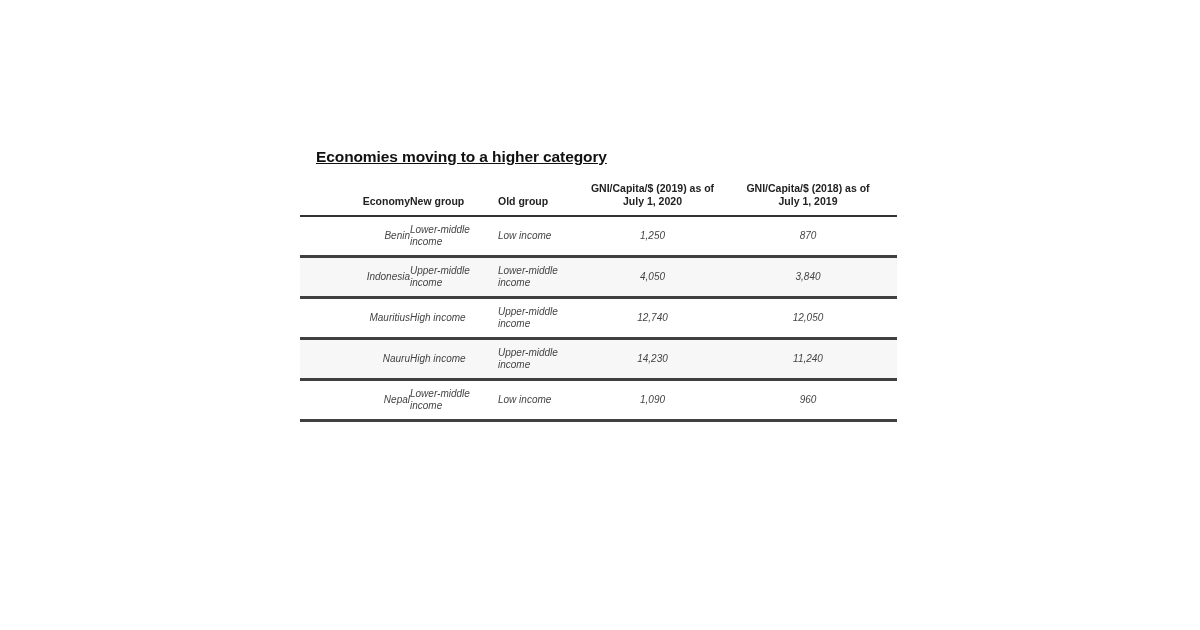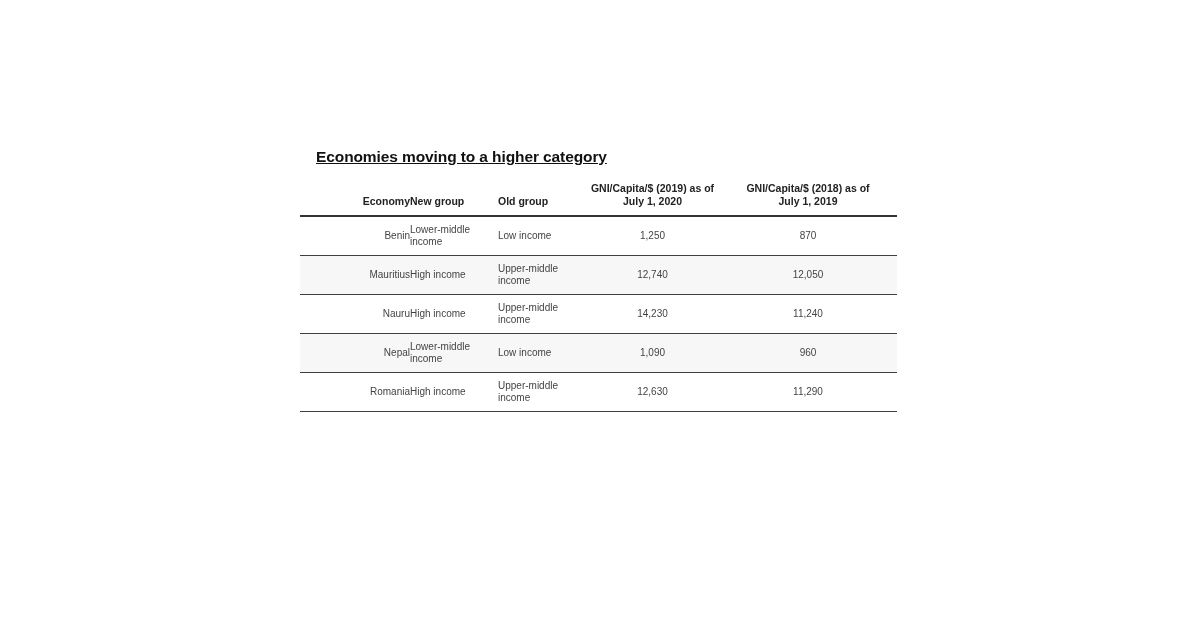--- a/index.html
+++ b/index.html
@@ -6,21 +6,21 @@
     body { width: 1200px; height: 630px; position: relative; overflow: hidden;
            font-family: "Liberation Sans", "DejaVu Sans", sans-serif; color: #333; }
     .wrap { position: absolute; left: 300px; top: 145px; width: 597px; }
     .title { margin: 0 0 0 16px; font-size: 15.5px; font-weight: bold; color: #111; letter-spacing: -0.1px; height: 28px; line-height: 24px; text-decoration: underline; }
     table { border-collapse: collapse; width: 597px; table-layout: fixed; margin-top: 9px; }
     th { font-size: 10.5px; font-weight: bold; color: #222; vertical-align: bottom; padding: 0 0 7px 0; line-height: 13px; }
     thead tr { border-bottom: 2px solid #333; }
     th.l, td.l { text-align: left; }
     th.c, td.c { text-align: center; }
     td { font-size: 10px; color: #444; height: 38px; padding: 0; vertical-align: middle; line-height: 12px; }
-    tbody tr { border-bottom: 1px solid #404040; }
+    tbody tr { border-bottom: 3px solid #404040; font-style: italic; }
     tbody tr:nth-child(even) { background: #f7f7f7; }
     col.a { width: 110px; } col.b { width: 88px; } col.c { width: 88px; } col.d { width: 133px; } col.e { width: 178px; }
     td.first, th.first { padding-left: 22px; text-align: right; }
     td.grp, th.grp { padding-left: 0; }
   </style>
 </head>
 <body>
 
 <div class="wrap">
   <h2 class="title">Economies moving to a higher category</h2>
@@ -55,20 +55,33 @@
             <div>income</div>
           </td>
         <td class="l grp">
             <div>Low income</div>
             <div></div>
           </td>
         <td class="c">1,250</td>
         <td class="c">870</td>
       </tr>
       <tr>
+        <td class="l first">Indonesia</td>
+        <td class="l grp">
+            <div>Upper-middle</div>
+            <div>income</div>
+          </td>
+        <td class="l grp">
+            <div>Lower-middle</div>
+            <div>income</div>
+          </td>
+        <td class="c">4,050</td>
+        <td class="c">3,840</td>
+      </tr>
+      <tr>
         <td class="l first">Mauritius</td>
         <td class="l grp">
             <div>High income</div>
             <div></div>
           </td>
         <td class="l grp">
             <div>Upper-middle</div>
             <div>income</div>
           </td>
         <td class="c">12,740</td>
@@ -93,28 +106,15 @@
             <div>Lower-middle</div>
             <div>income</div>
           </td>
         <td class="l grp">
             <div>Low income</div>
             <div></div>
           </td>
         <td class="c">1,090</td>
         <td class="c">960</td>
       </tr>
-      <tr>
-        <td class="l first">Romania</td>
-        <td class="l grp">
-            <div>High income</div>
-            <div></div>
-          </td>
-        <td class="l grp">
-            <div>Upper-middle</div>
-            <div>income</div>
-          </td>
-        <td class="c">12,630</td>
-        <td class="c">11,290</td>
-      </tr>
     </tbody>
   </table>
 </div>
 
 </body></html>

